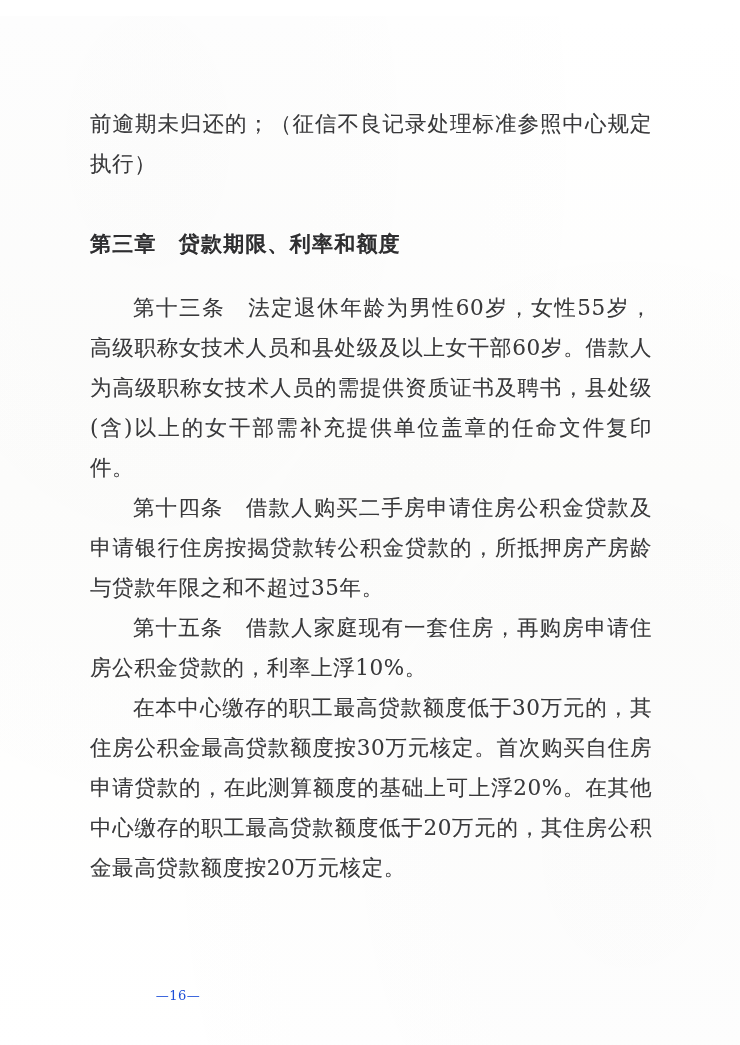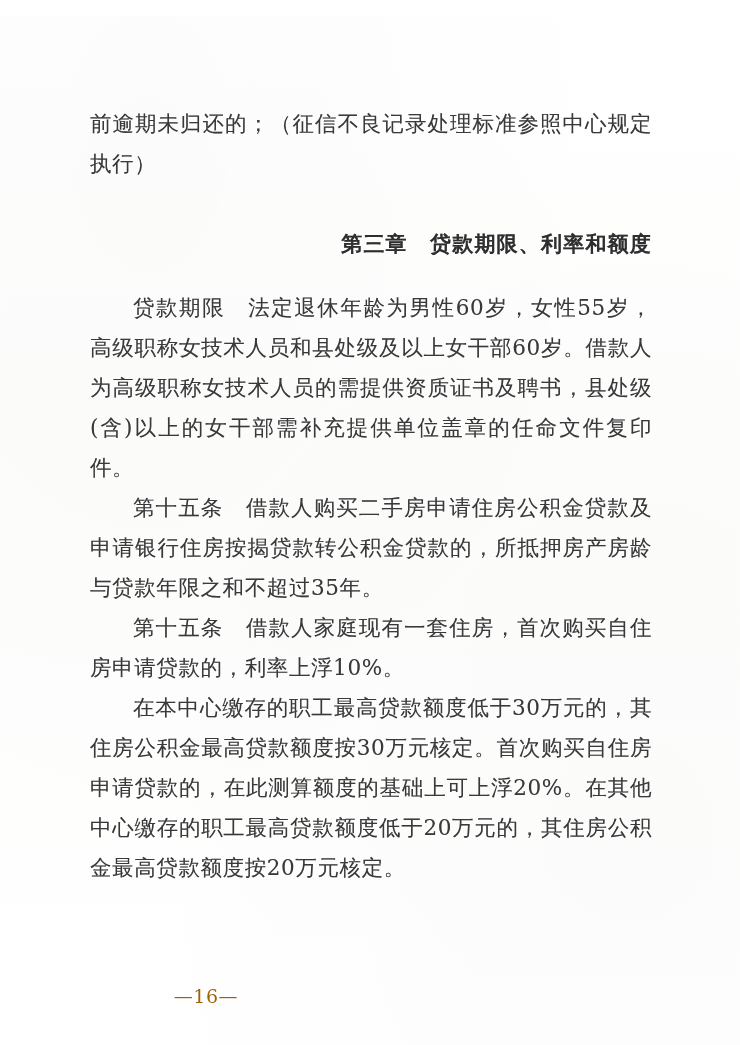--- a/index.html
+++ b/index.html
@@ -52,65 +52,65 @@
   }
   .para.indent {
     text-indent: 2em;
   }
   .chapter-heading {
     font-family: "DejaVu Sans", "Liberation Sans", sans-serif;
     font-weight: bold;
     font-size: 21px;
     line-height: 40px;
     color: #2e2e30;
-    text-align: right;
+    text-align: left;
     letter-spacing: 1.2px;
     margin: 0;
     text-shadow: 0 0 0.6px rgba(50,50,50,0.45);
   }
   .spacer-block {
     height: 40px;
   }
   .spacer-half {
     height: 24px;
   }
   .page-number {
     position: absolute;
     left: 118px;
     top: 968px;
     width: 120px;
     font-family: "DejaVu Serif", "Liberation Serif", serif;
-    font-size: 19px;
+    font-size: 13px;
     line-height: 24px;
-    color: #a16207;
+    color: #1d4ed8;
     letter-spacing: 0.5px;
-    text-align: right;
+    text-align: center;
   }
 </style>
 </head>
 <body>
 
 <div class="page">
 
   <div class="content">
 
     <p class="para">前逾期未归还的；（征信不良记录处理标准参照中心规定执行）</p>
 
 
     <div class="spacer-block"></div>
 
     <h2 class="chapter-heading">第三章　贷款期限、利率和额度</h2>
 
     <div class="spacer-half"></div>
 
-    <p class="para indent">贷款期限　法定退休年龄为男性60岁，女性55岁，高级职称女技术人员和县处级及以上女干部60岁。借款人为高级职称女技术人员的需提供资质证书及聘书，县处级(含)以上的女干部需补充提供单位盖章的任命文件复印件。</p>
+    <p class="para indent">第十三条　法定退休年龄为男性60岁，女性55岁，高级职称女技术人员和县处级及以上女干部60岁。借款人为高级职称女技术人员的需提供资质证书及聘书，县处级(含)以上的女干部需补充提供单位盖章的任命文件复印件。</p>
 
-    <p class="para indent">第十五条　借款人购买二手房申请住房公积金贷款及申请银行住房按揭贷款转公积金贷款的，所抵押房产房龄与贷款年限之和不超过35年。</p>
+    <p class="para indent">第十四条　借款人购买二手房申请住房公积金贷款及申请银行住房按揭贷款转公积金贷款的，所抵押房产房龄与贷款年限之和不超过35年。</p>
 
-    <p class="para indent">第十五条　借款人家庭现有一套住房，首次购买自住房申请贷款的，利率上浮10%。</p>
+    <p class="para indent">第十五条　借款人家庭现有一套住房，再购房申请住房公积金贷款的，利率上浮10%。</p>
 
 
     <p class="para indent">在本中心缴存的职工最高贷款额度低于30万元的，其住房公积金最高贷款额度按30万元核定。首次购买自住房申请贷款的，在此测算额度的基础上可上浮20%。在其他中心缴存的职工最高贷款额度低于20万元的，其住房公积金最高贷款额度按20万元核定。</p>
 
   </div>
 
   <div class="page-number">—16—</div>
 
 </div>
 

